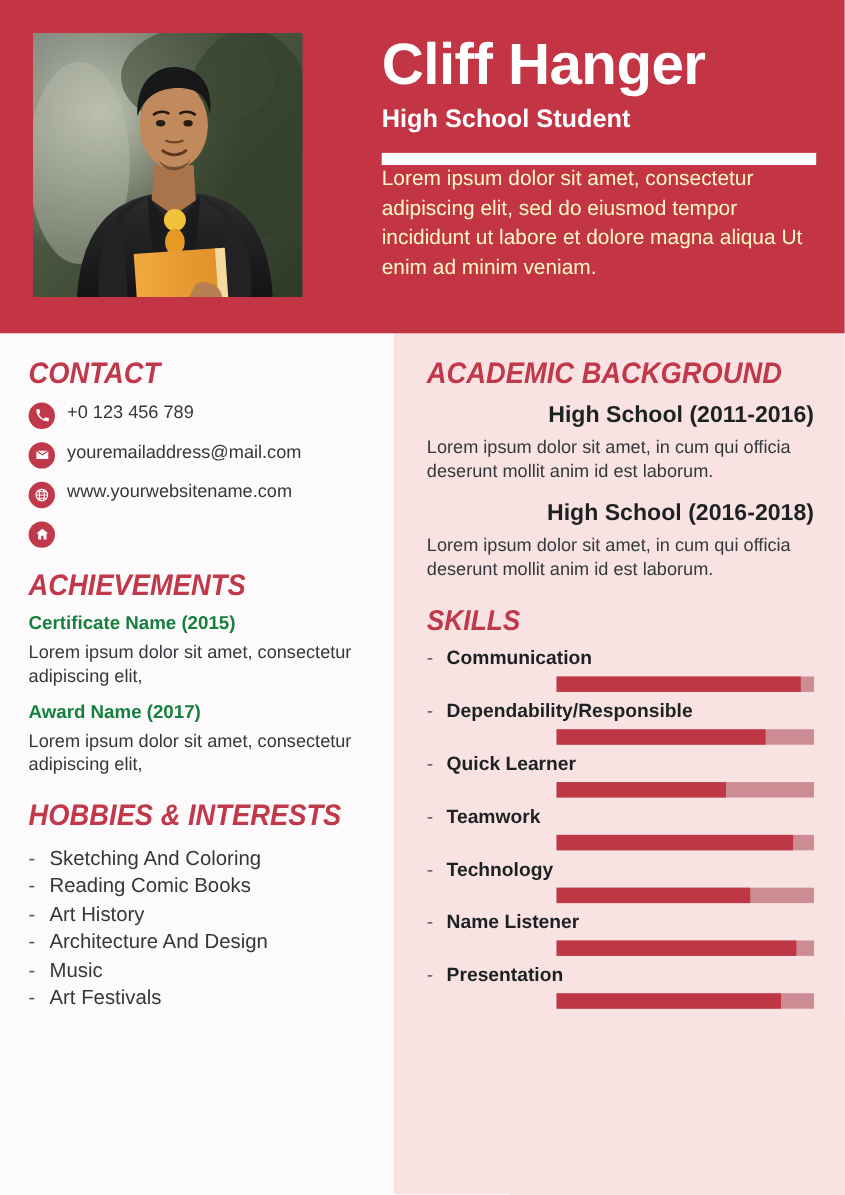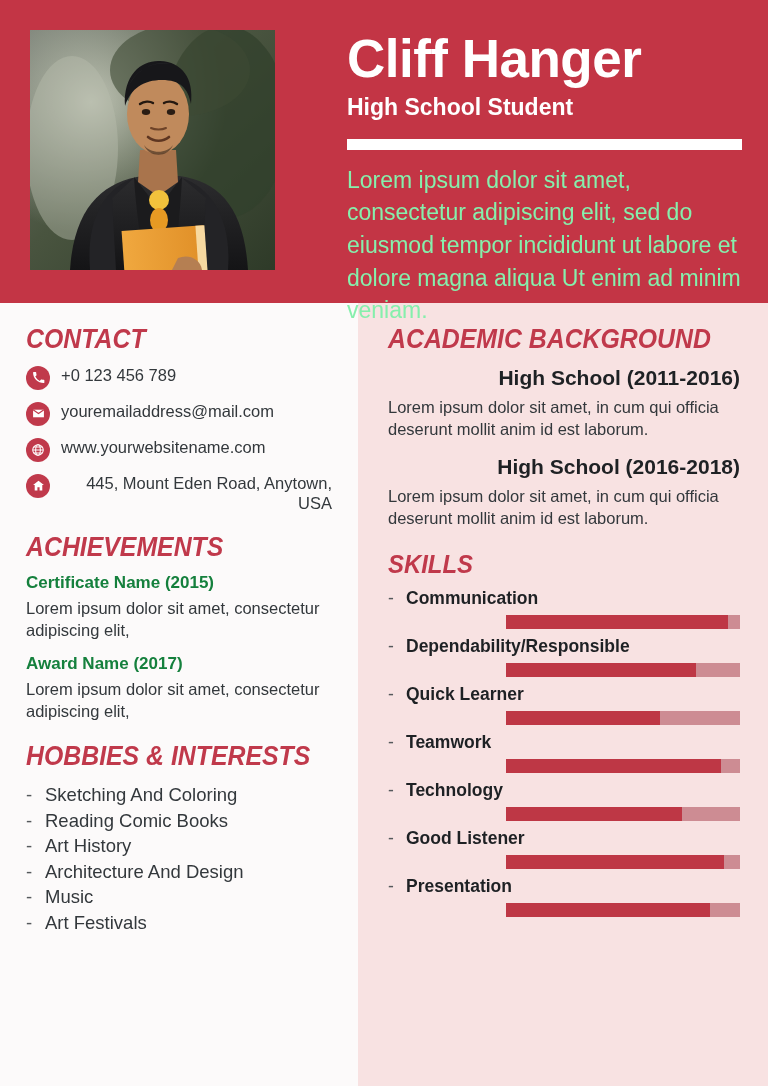--- a/index.html
+++ b/index.html
@@ -68,24 +68,23 @@
     line-height: 1.2;
     letter-spacing: 0px;
   }
   .header-rule {
     margin-top: 17px;
     height: 11px;
     background: #ffffff;
     width: 100%;
   }
   .summary {
-    margin-top: 14px;
-    font-size: 23px;
+    font-size: 19px;
     line-height: 1.42;
-    color: #86efac;
+    color: #fef9c3;
   }
 
   
   .columns {
     display: flex;
     flex: 1 1 auto;
     align-items: stretch;
     min-height: 0;
   }
   .col-left {
@@ -325,21 +324,20 @@
             </span>
             <span class="contact-text">www.yourwebsitename.com</span>
           </li>
 
           <li class="contact-row">
             <span class="contact-icon">
               <svg width="13" height="13" viewBox="0 0 24 24" fill="#ffffff">
                   <path d="M12 3L2 11h3v10h5v-6h4v6h5V11h3z"></path>
                 </svg>
             </span>
-            <span class="contact-text">445, Mount Eden Road, Anytown, USA</span>
           </li>
 
         </ul>
       </div>
 
       <div class="section">
         <div class="section-title">ACHIEVEMENTS</div>
 
         <div class="ach-item">
           <div class="ach-title">Certificate Name (2015)</div>
@@ -449,21 +447,21 @@
             <span>Technology</span>
           </div>
           <div class="skill-track">
             <div class="skill-fill" style="width: 75%;"></div>
           </div>
         </div>
 
         <div class="skill-row">
           <div class="skill-label-line">
             <span class="skill-dash">-</span>
-            <span>Good Listener</span>
+            <span>Name Listener</span>
           </div>
           <div class="skill-track">
             <div class="skill-fill" style="width: 93%;"></div>
           </div>
         </div>
 
         <div class="skill-row">
           <div class="skill-label-line">
             <span class="skill-dash">-</span>
             <span>Presentation</span>

